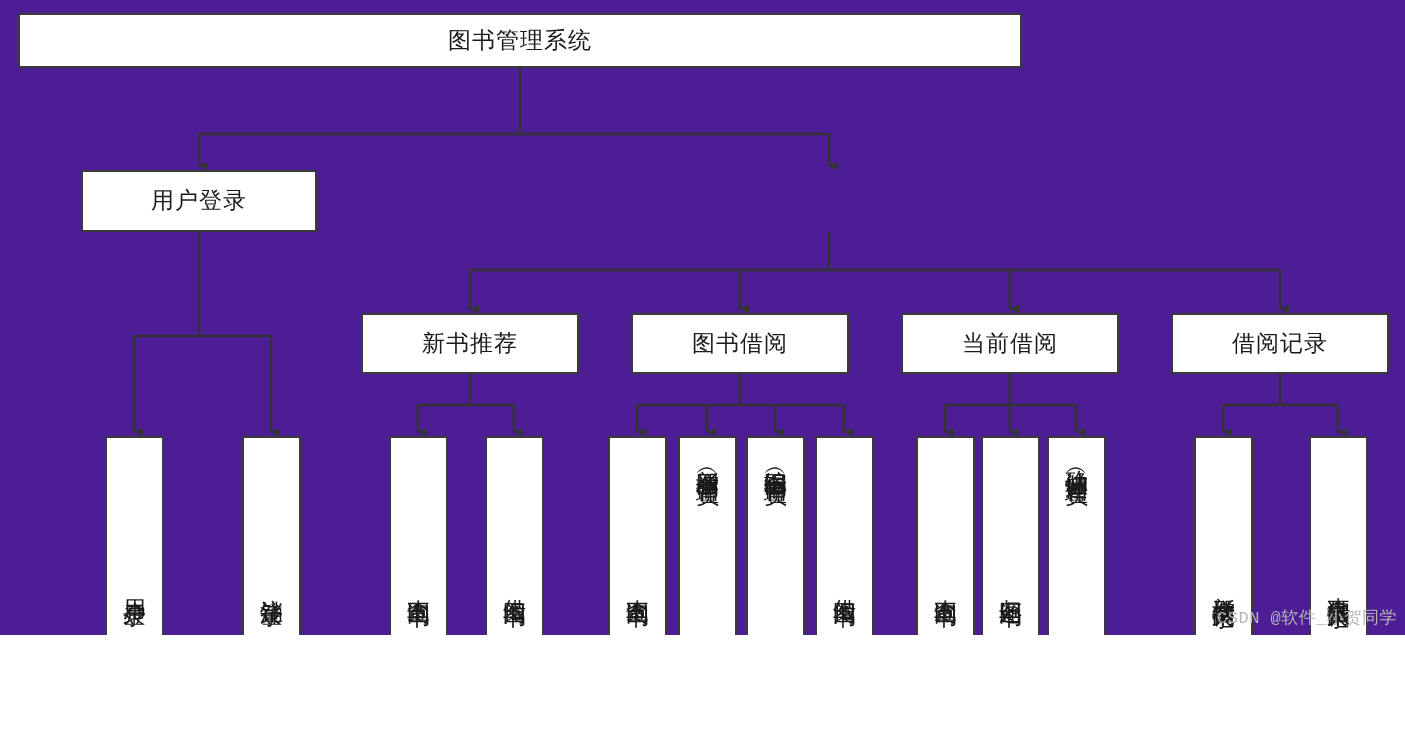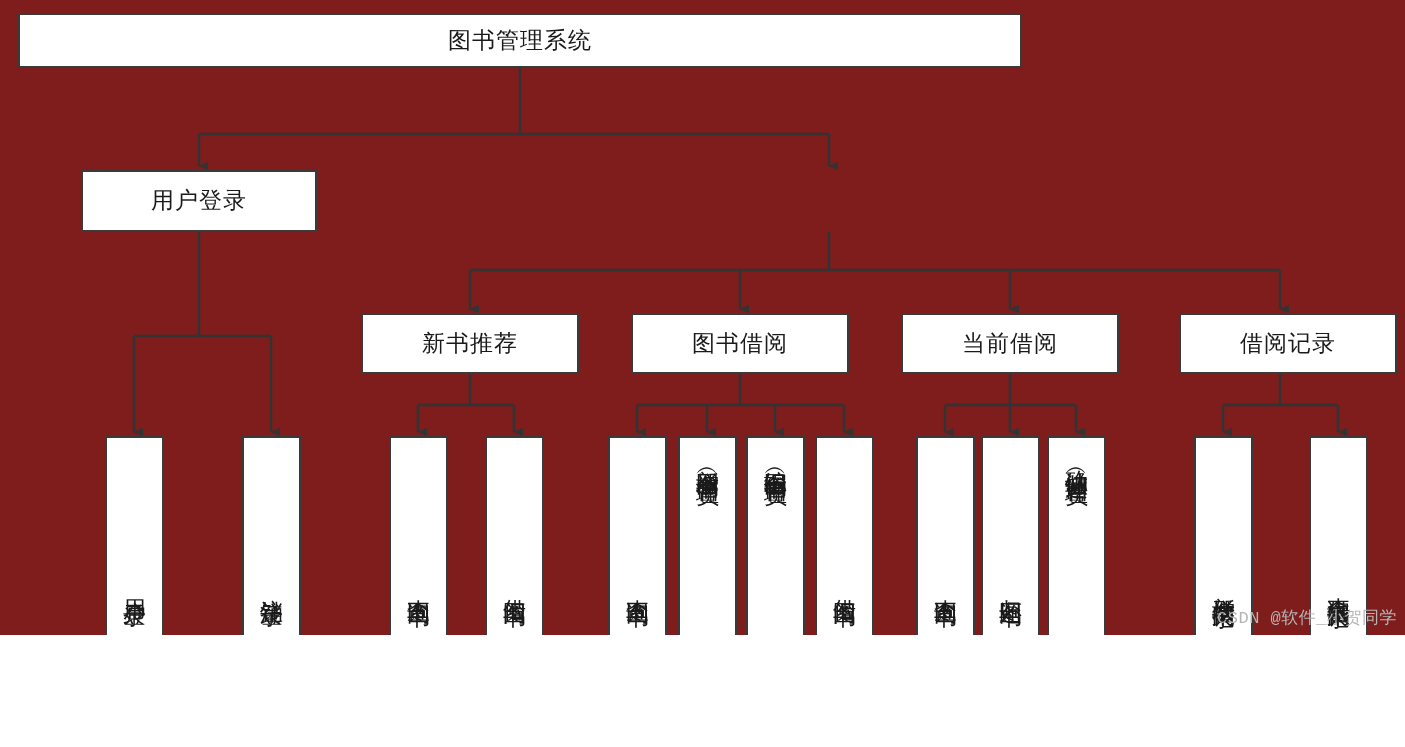--- a/index.html
+++ b/index.html
@@ -8,21 +8,21 @@
     padding: 0;
     background: #ffffff;
   }
   body {
     font-family: "DejaVu Sans", "Liberation Sans", sans-serif;
   }
   #diagram-root {
     position: relative;
     width: 1405px;
     height: 635px;
-    background: #7f1d1d;
+    background: #4c1d95;
     overflow: hidden;
   }
   #edges-layer {
     position: absolute;
     left: 0;
     top: 0;
     width: 1405px;
     height: 747px;
     pointer-events: none;
   }
@@ -136,21 +136,21 @@
 
   <div class="node node-h" style="left:361px; top:313px; width:218px; height:61px;">
     <span class="node-label">新书推荐</span>
   </div>
   <div class="node node-h" style="left:901px; top:313px; width:218px; height:61px;">
     <span class="node-label">当前借阅</span>
   </div>
   <div class="node node-h" style="left:631px; top:313px; width:218px; height:61px;">
     <span class="node-label">图书借阅</span>
   </div>
-  <div class="node node-h" style="left:1171px; top:313px; width:218px; height:61px;margin-left:8px;">
+  <div class="node node-h" style="left:1171px; top:313px; width:218px; height:61px;">
     <span class="node-label">借阅记录</span>
   </div>
 
   <div class="node node-v center-v" style="left:105px; top:436px; width:59px; height:297px;">
     <span class="node-label">用户登录</span>
   </div>
   <div class="node node-v center-v" style="left:242px; top:436px; width:59px; height:297px;">
     <span class="node-label">注销登录</span>
   </div>
 

